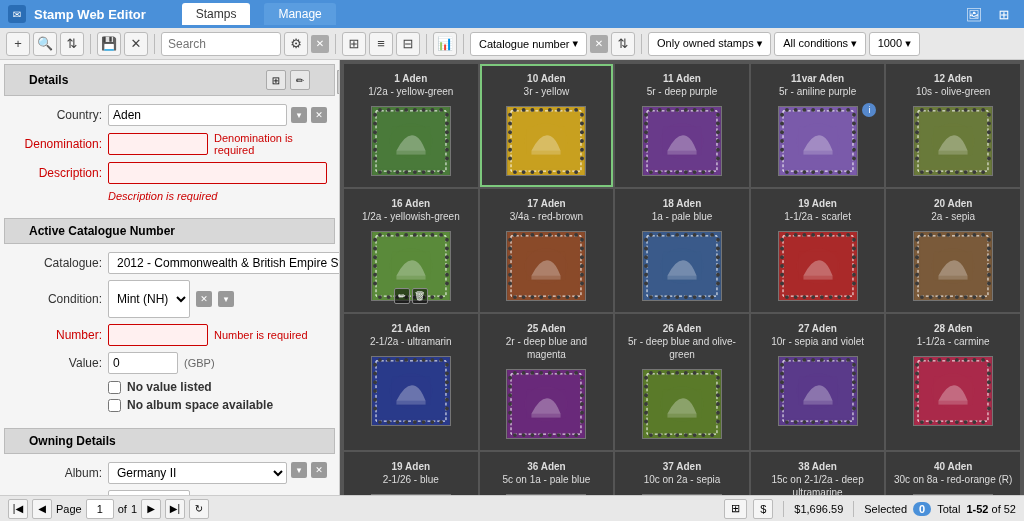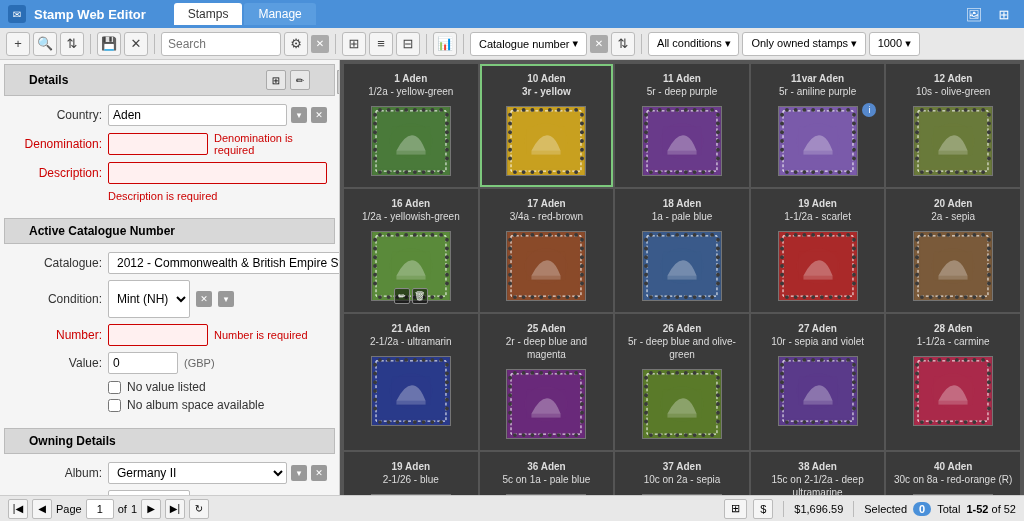--- a/index.html
+++ b/index.html
@@ -10,21 +10,21 @@
       background: #4a90d9;
       color: white;
       height: 28px;
       display: flex;
       align-items: center;
       padding: 0 8px;
       gap: 8px;
     }
     #titlebar .app-icon { width: 18px; height: 18px; background: #2a6db5; border-radius: 3px; display: flex; align-items: center; justify-content: center; font-size: 10px; color: white; }
     #titlebar .title { font-size: 13px; font-weight: bold; }
-    #titlebar .nav-tabs { display: flex; margin-left: 20px; gap: 2px; }
+    #titlebar .nav-tabs { display: flex; margin-left: 28px; gap: 14px; }
     #titlebar .nav-tab { padding: 4px 14px; background: #5a9de0; color: white; cursor: pointer; border-radius: 3px 3px 0 0; font-size: 12px; }
     #titlebar .nav-tab.active { background: #ffffff; color: #333; }
 
     
     #toolbar {
       background: #e8e8e8;
       border-bottom: 1px solid #ccc;
       height: 32px;
       display: flex;
       align-items: center;
@@ -149,34 +149,34 @@
     .form-input.error { border-color: #cc0000; background: #fff0f0; }
     .form-select {
       flex: 1;
       height: 22px;
       border: 1px solid #bbb;
       border-radius: 2px;
       padding: 0 4px;
       font-size: 12px;
       background: white;
     }
-    .error-msg { color: #cc0000; font-size: 11px; margin-left: 96px; margin-bottom: 4px; }
+    .error-msg { color: #cc0000; font-size: 11px; margin-left: 96px; margin-bottom: 4px; font-style: italic; }
     .select-x-btn {
       width: 16px; height: 16px;
       background: #999;
       border: none;
       border-radius: 2px;
       cursor: pointer;
       color: white;
       font-size: 9px;
     }
 
     .checkbox-row { display: flex; align-items: center; gap: 6px; margin-bottom: 4px; margin-left: 96px; }
     .checkbox-row input { margin: 0; }
-    .checkbox-row label { font-size: 12px; color: #333; }
+    .checkbox-row label { font-size: 12px; color: #333; font-weight: bold; }
 
     
     #right-panel {
       flex: 1;
       background: #555;
       overflow-y: scroll;
       overflow-x: hidden;
     }
 
     .stamps-grid {
@@ -189,21 +189,21 @@
     .stamp-cell {
       background: #3a3a3a;
       display: flex;
       flex-direction: column;
       align-items: center;
       padding: 6px 4px 4px 4px;
       cursor: pointer;
       border: 2px solid transparent;
       position: relative;
     }
-    .stamp-cell.selected { border-color: #7dc97d; background: #3a3a3a; font-weight: bold; }
+    .stamp-cell.selected { border-color: #7dc97d; background: #3a3a3a; }
 
     .stamp-label {
       color: #ddd;
       font-size: 10px;
       text-align: center;
       margin-bottom: 3px;
       line-height: 1.3;
     }
 
     .stamp-img-area {
@@ -344,22 +344,22 @@
   <div class="tb-separator"></div>
   <button class="tb-btn">📊</button>
   <div class="tb-separator"></div>
   <div class="tb-filter-btn">
     <span>Catalogue number</span>
     <span>▾</span>
   </div>
   <button class="tb-x-btn">✕</button>
   <button class="tb-btn">⇅</button>
   <div class="tb-separator"></div>
+  <div class="tb-filter-btn">Only owned stamps ▾</div>
   <div class="tb-filter-btn">All conditions ▾</div>
-  <div class="tb-filter-btn">Only owned stamps ▾</div>
   <div class="tb-filter-btn">1000 ▾</div>
 </div>
 
 <div id="main">
 
   <div id="left-panel">
     <div class="panel-collapse-btn">◀</div>
 
     <div class="section-header">
       <span>Details</span>
@@ -438,21 +438,21 @@
       </div>
     </div>
 
     <div class="section-header">
       <span>Owning Details</span>
     </div>
 
     <div class="form-area">
       <div class="form-row">
         <label class="form-label">Album:</label>
-        <div style="flex:1; display:flex; gap:4px; align-items:center;">
+        <div style="flex:1; display:flex; gap:4px; ">
           <select class="form-select">
             <option>Germany II</option>
           </select>
           <button class="select-x-btn">▾</button>
           <button class="select-x-btn">✕</button>
         </div>
       </div>
 
       <div class="form-row">
         <label class="form-label">Condition:</label>

